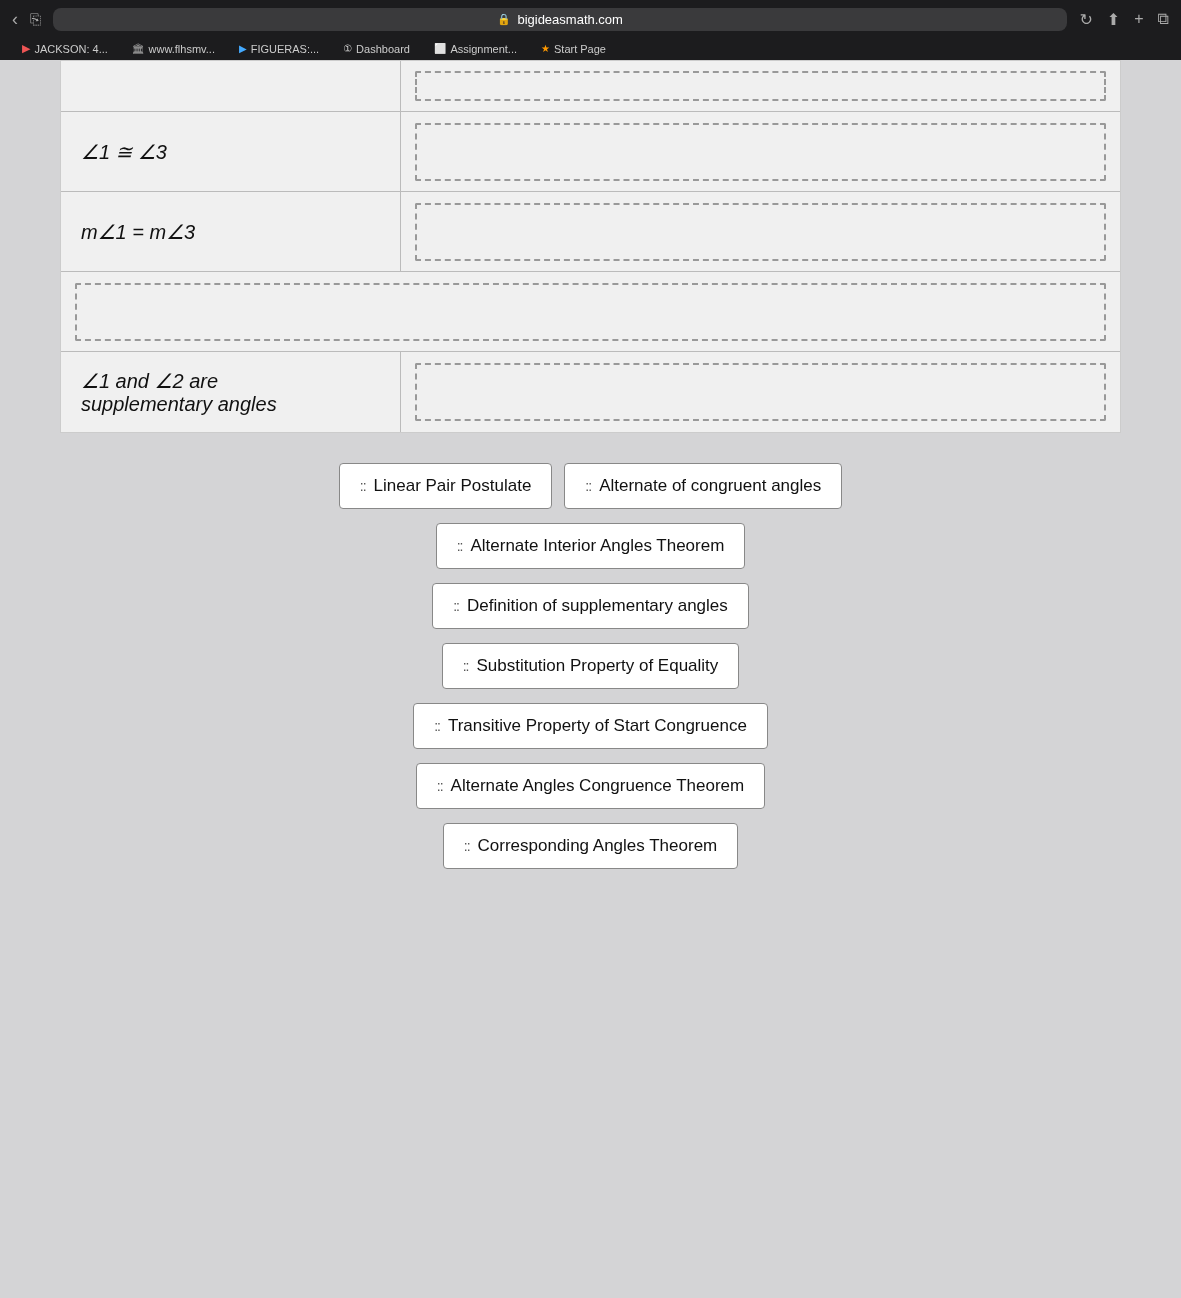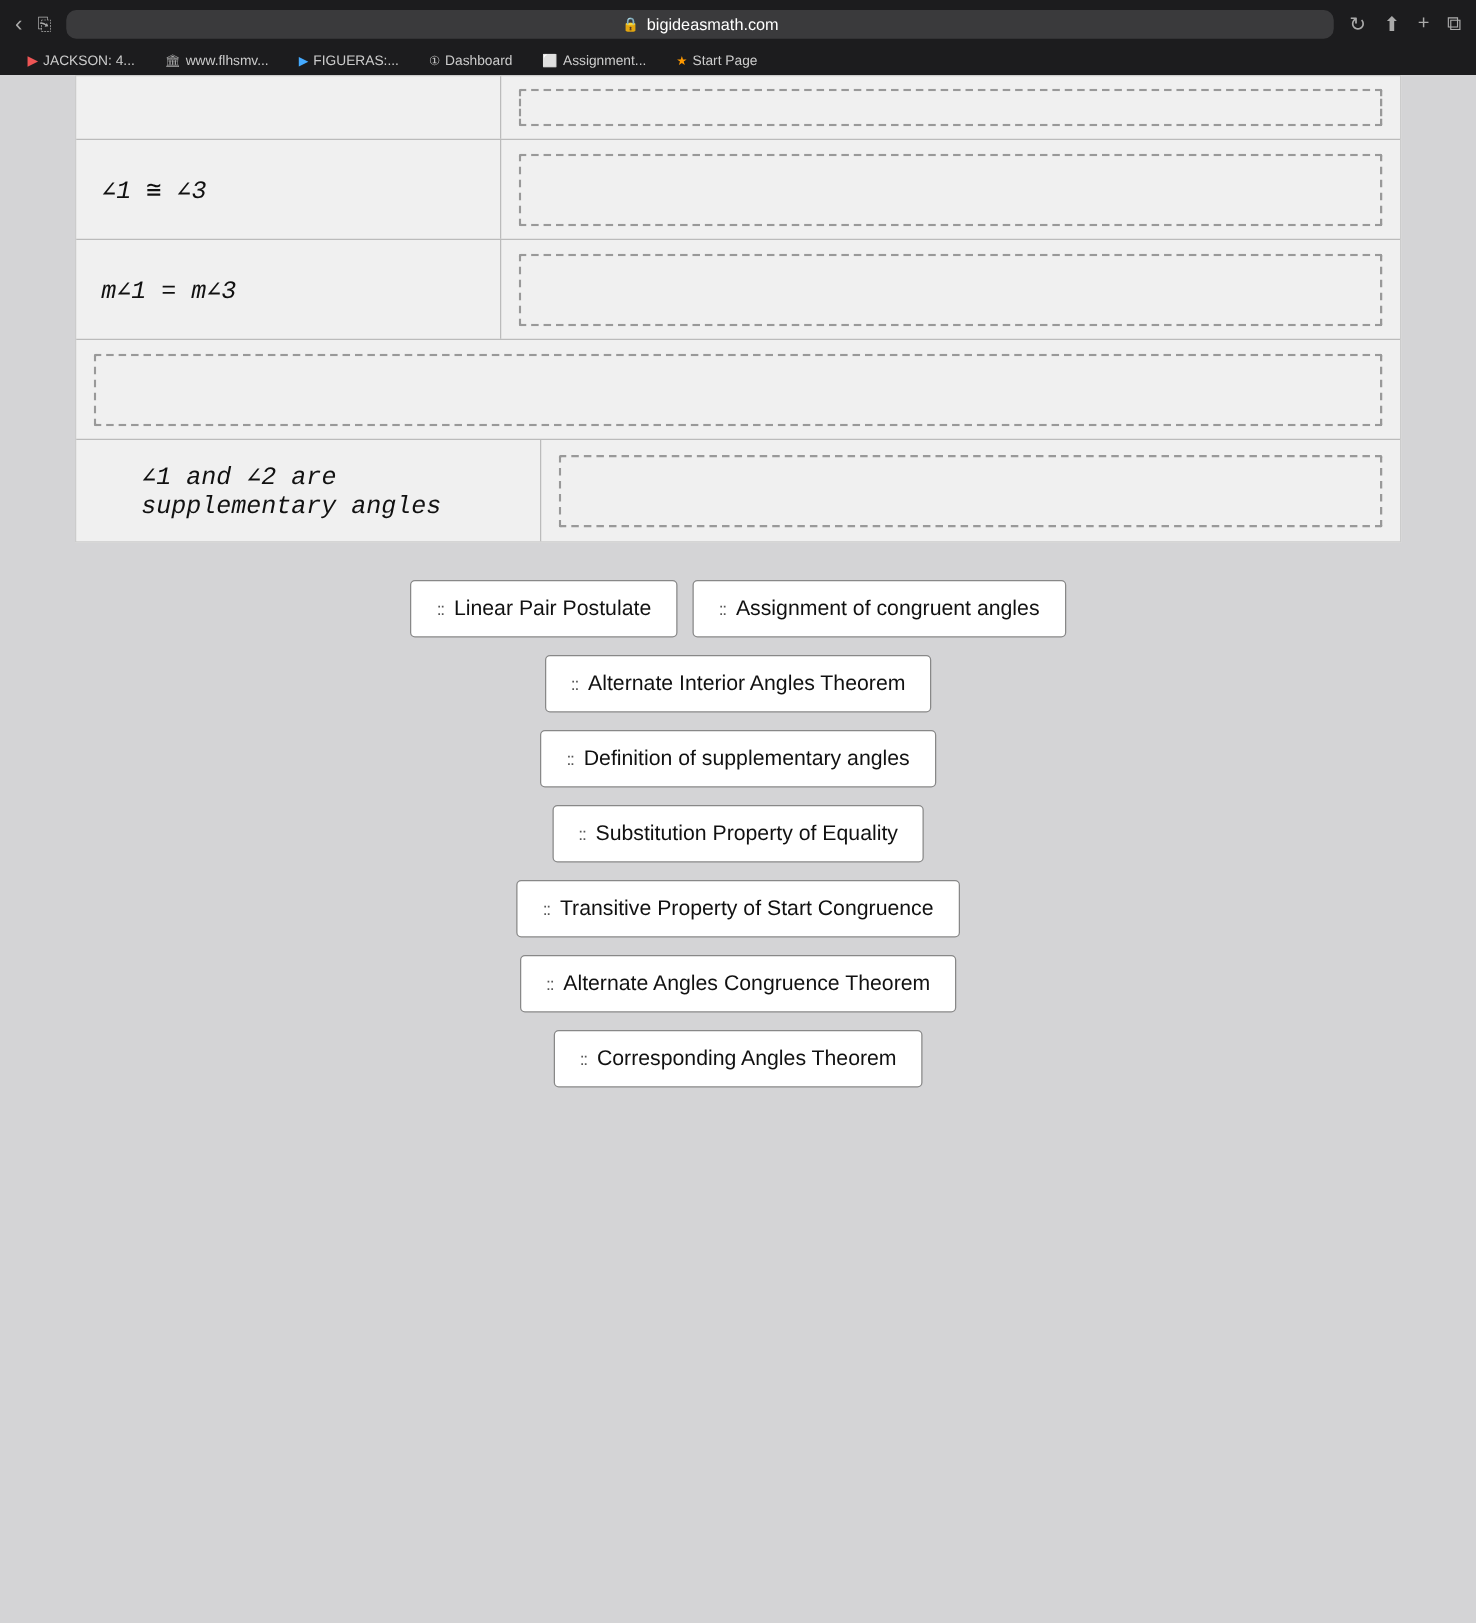--- a/index.html
+++ b/index.html
@@ -75,34 +75,32 @@
       border: 1px solid #ccc;
     }
 
     .proof-row {
       display: flex;
       border-bottom: 1px solid #bbb;
       min-height: 80px;
     }
     .proof-row:last-child {
       border-bottom: none;
-      margin-left: 32px;
     }
 
     .statement-cell {
       width: 340px;
       min-width: 340px;
       padding: 16px 20px;
       font-size: 20px;
       display: flex;
       align-items: center;
       color: #111;
       border-right: 1px solid #bbb;
       font-style: italic;
-      font-family: Liberation Mono, monospace;
     }
 
     .reason-cell {
       flex: 1;
       padding: 10px 14px;
       display: flex;
       align-items: center;
     }
 
     .dashed-box {
@@ -243,21 +241,21 @@
 
   <div class="tiles-section">
 
     <div class="tiles-row">
       <div class="tile" draggable="true">
         <span class="tile-handle">::</span>
         <span>Linear Pair Postulate</span>
       </div>
       <div class="tile" draggable="true">
         <span class="tile-handle">::</span>
-        <span>Assignment of congruent angles</span>
+        <span>Alternate of congruent angles</span>
       </div>
     </div>
 
     <div class="tiles-row">
       <div class="tile" draggable="true">
         <span class="tile-handle">::</span>
         <span>Alternate Interior Angles Theorem</span>
       </div>
     </div>
 

